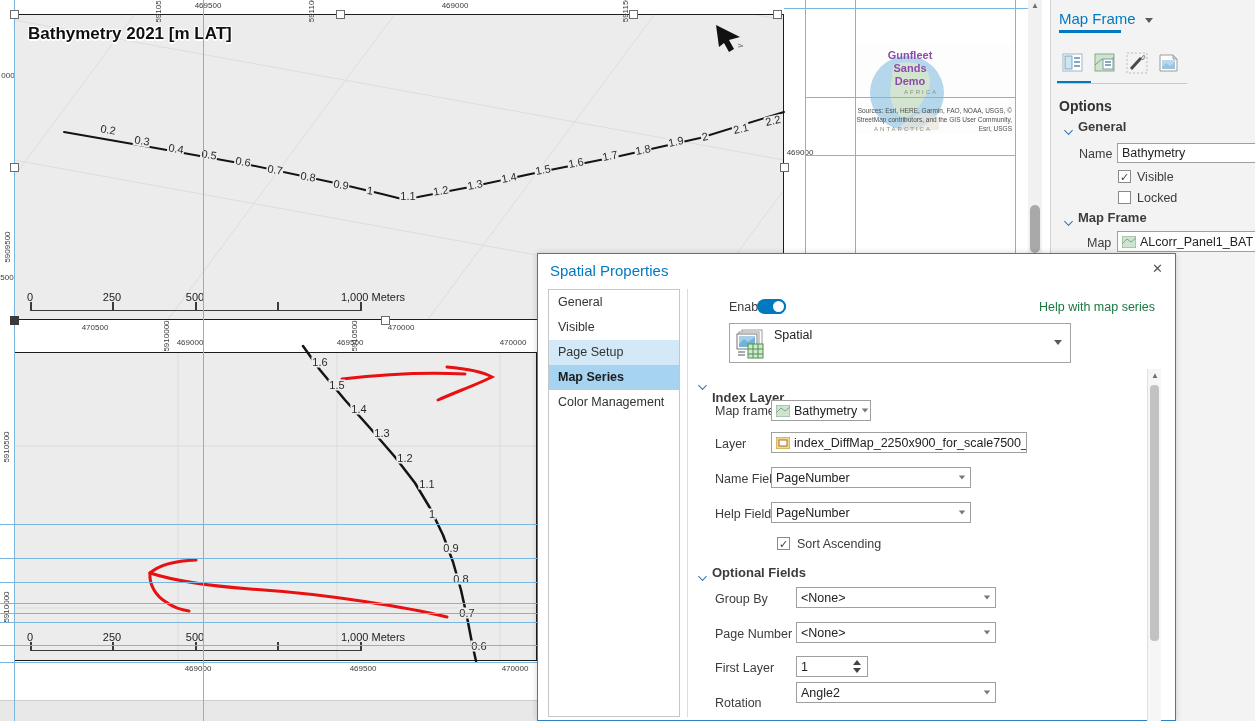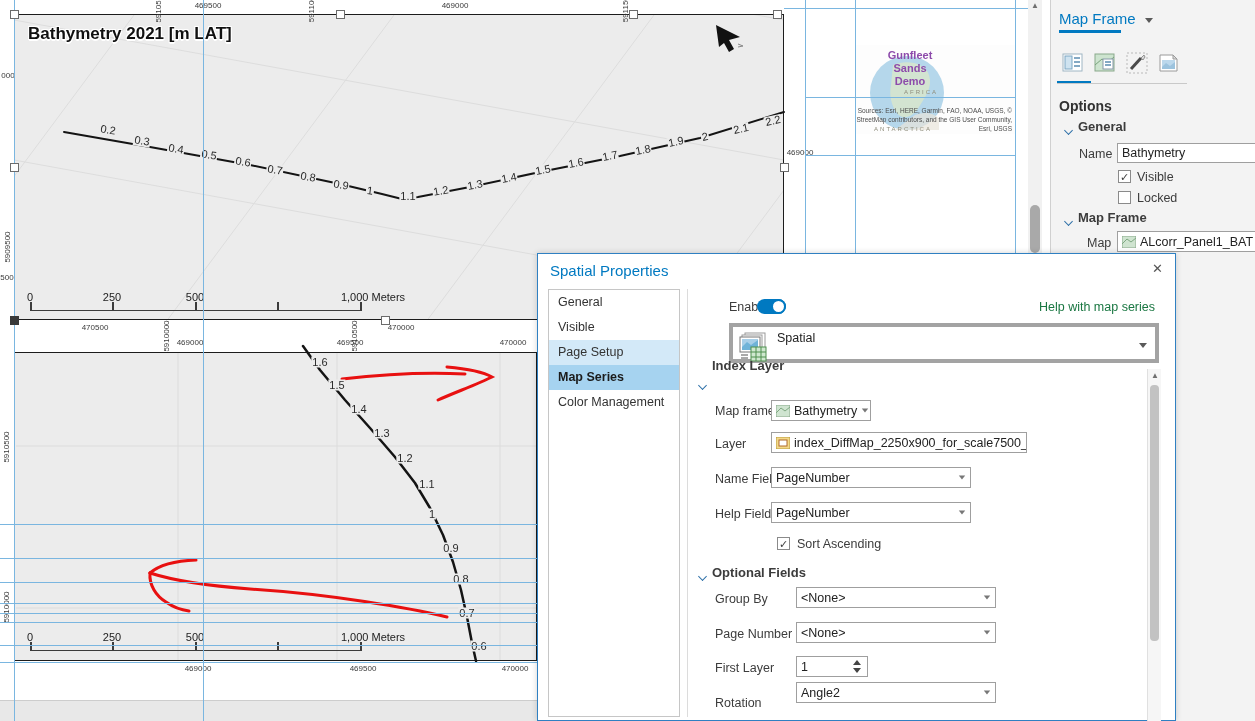--- a/index.html
+++ b/index.html
@@ -70,21 +70,21 @@
   #dlg-close { position:absolute; right:12px; top:7px; font-size:13px; color:#555; cursor:default; }
   #dlg-nav { position:absolute; left:10px; top:35px; width:132px; height:428px; background:#fff; border:1px solid #c6c6c6; }
   .navitem { height:25px; line-height:25px; padding-left:9px; font-size:12.5px; color:#333; white-space:nowrap; }
   .navitem.hover { background:#d3e9f8; }
   .navitem.selected { background:#a6d3f0; font-weight:bold; color:#1b1b1b; }
   #dlg-divider { position:absolute; left:149px; top:35px; width:1px; height:428px; background:#dcdcdc; }
   .dlg-label { position:absolute; font-size:12.5px; color:#3c3c3c; white-space:nowrap; }
   #enable-toggle { position:absolute; left:219px; top:45px; width:29px; height:15px; background:#0079c1; border-radius:8px; }
   #enable-toggle .knob { position:absolute; right:0px; top:-0.5px; width:15px; height:15px; background:#fff; border:2px solid #0079c1; border-radius:50%; }
   #help-link { position:absolute; right:20px; top:46px; font-size:12.5px; color:#1a7742; }
-  #spatial-box { position:absolute; left:191px; top:69px; width:430px; height:40px; background:#fff; border:4px solid #a3a3a3; }
+  #spatial-box { position:absolute; left:191px; top:69px; width:342px; height:40px; background:#fff; border:1px solid #a3a3a3; }
   #spatial-box .ico { position:absolute; left:6px; top:4px; }
   #spatial-title { position:absolute; left:44px; top:4px; font-size:12.5px; color:#222; }
   #spatial-desc { position:absolute; left:44px; top:20px; font-size:12.5px; color:#444; white-space:nowrap; }
   #spatial-caret { position:absolute; right:8px; top:16px; }
   .sec-header { position:absolute; font-size:13px; font-weight:bold; color:#3c3c3c; }
   .sec-chev { position:absolute; }
   .sec-chev .chev { transform:rotate(45deg) scale(.9); border-color:#2b6ea7; }
   #dlg-scroll { position:absolute; left:609px; top:115px; width:14px; height:353px; background:#f6f6f6; border-left:1px solid #e0e0e0; }
   #dlg-scroll .arrow { position:absolute; top:2px; left:0; width:14px; text-align:center; font-size:8px; color:#6f6f6f; }
   #dlg-scroll .thumb { position:absolute; left:2px; top:16px; width:9px; height:256px; background:#c2c2c2; border-radius:4px; }
@@ -391,21 +391,21 @@
           <line x1="12" y1="21" x2="27" y2="21"></line>
             <line x1="12" y1="26" x2="27" y2="26"></line>
         </g>
         <path d="M2,24 h7 M2,27 h7" stroke="#555"></path>
       </svg>
       <div id="spatial-title">Spatial</div>
       <span id="spatial-caret" class="caret-down"></span>
     </div>
 
     <span class="sec-chev" style="position:absolute;left:161px;top:121px;"><span class="chev"></span></span>
-    <div class="sec-header" style="left:174px; top:104px;">Index Layer</div>
+    <div class="sec-header" style="left:174px; top:136px;">Index Layer</div>
 
     <div class="dlg-label" style="left:177px; top:150px;">Map frame</div>
     <div class="dd" style="left:233px; top:146px; width:100px;">
       <svg class="layer-ico" viewBox="0 0 14 12">
         <rect x="0" y="0" width="14" height="12" fill="#cfe4d0" stroke="#8aa98c"></rect>
         <path d="M0,8 L5,3 L9,6 L14,2" stroke="#7fa882" fill="none"></path>
       </svg>
       <span>Bathymetry</span>
       <span class="caret-down"></span>
     </div>

